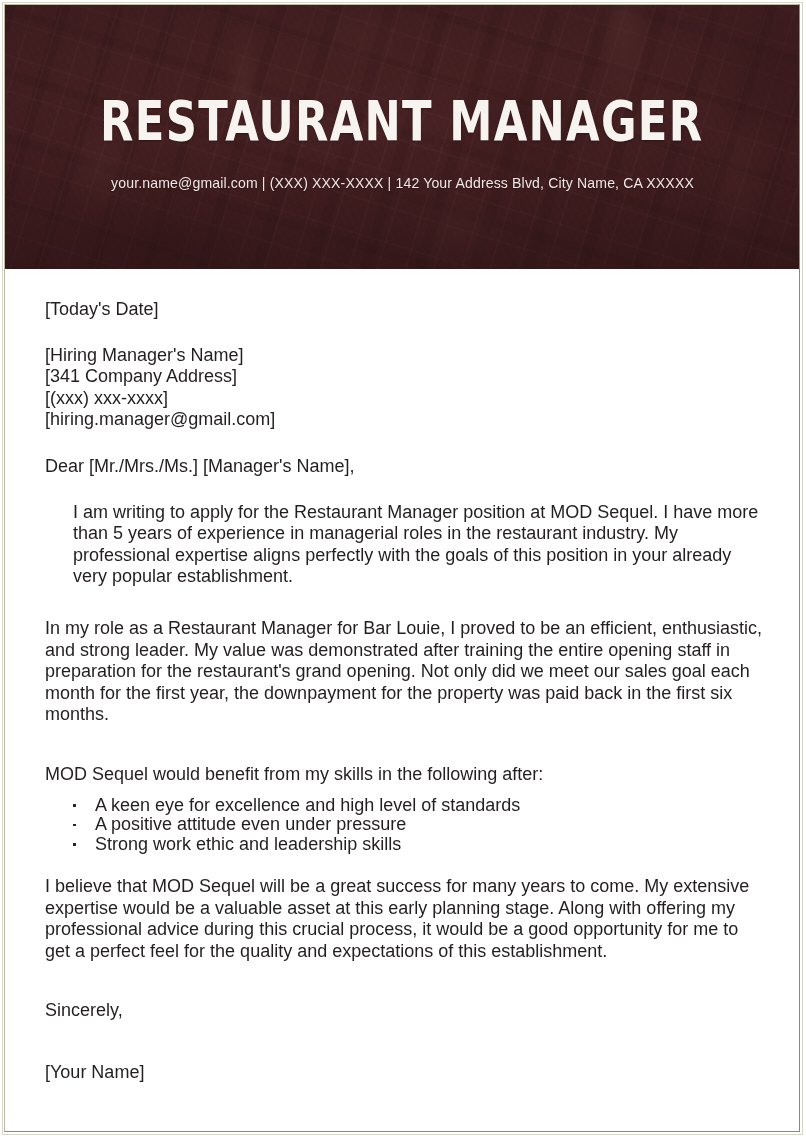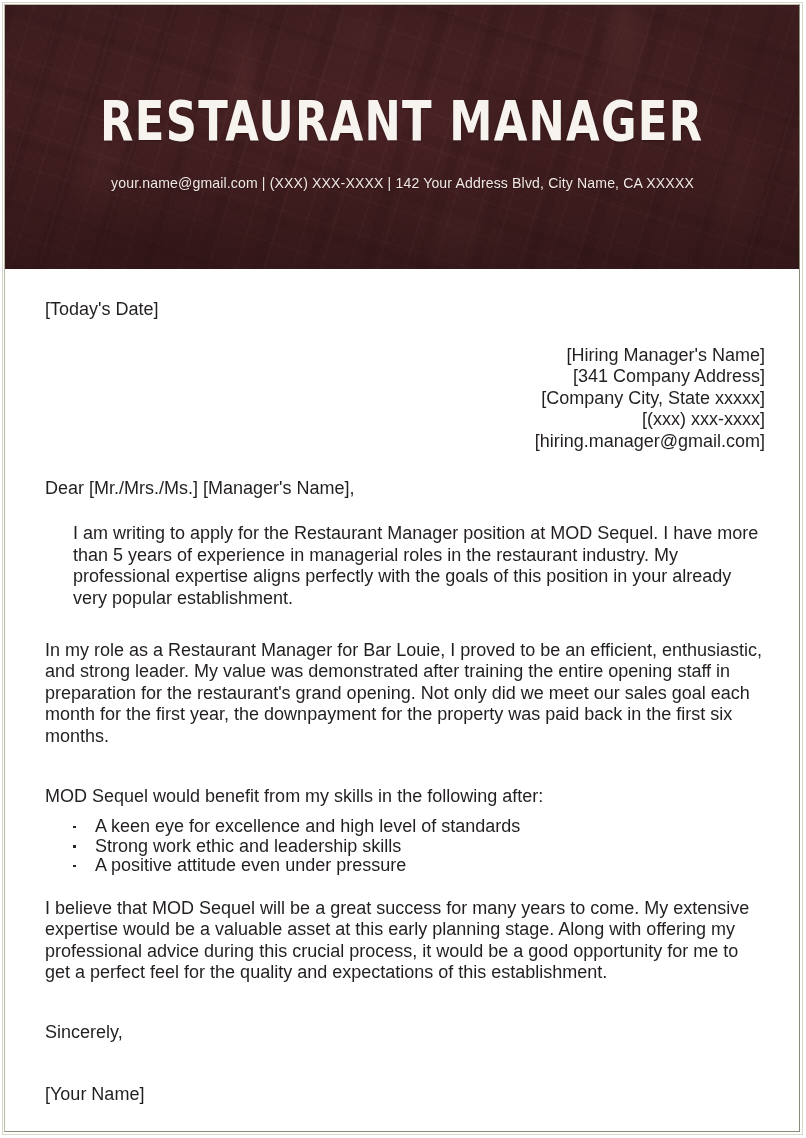--- a/index.html
+++ b/index.html
@@ -149,21 +149,21 @@
   .letter {
     padding: 30px 34px 0 40px;
     color: #231f20;
     font-family: "Liberation Sans Narrow", "Liberation Sans", sans-serif;
     font-size: 18px;
     line-height: 21.6px;
   }
 
   .date-line { margin: 0 0 24px 0; }
 
-  .recipient { margin: 0 0 25px 0; text-align: right; }
+  .recipient { margin: 0 0 25px 0; }
   .recipient div { white-space: nowrap; }
 
   .salutation { margin: 0 0 24px 0; }
 
   .para {
     margin: 0 0 23px 0;
     max-width: 722px;
     text-align: left;
   }
   .para.tight { margin-bottom: 10px; }
@@ -209,45 +209,44 @@
       </div>
     </header>
 
     <section class="letter">
 
       <div class="date-line">[Today's Date]</div>
 
       <div class="recipient">
         <div>[Hiring Manager's Name]</div>
         <div>[341 Company Address]</div>
-        <div>[Company City, State xxxxx]</div>
         <div>[(xxx) xxx-xxxx]</div>
         <div>[hiring.manager@gmail.com]</div>
       </div>
 
       <div class="salutation">Dear [Mr./Mrs./Ms.] [Manager's Name],</div>
 
       <p class="para gap-lg">I am writing to apply for the Restaurant Manager position at MOD Sequel. I have more than 5 years of experience in managerial roles in the restaurant industry. My professional expertise aligns perfectly with the goals of this position in your already very popular establishment.</p>
 
       <p class="para gap-xl">In my role as a Restaurant Manager for Bar Louie, I proved to be an efficient, enthusiastic, and strong leader. My value was demonstrated after training the entire opening staff in preparation for the restaurant's grand opening. Not only did we meet our sales goal each month for the first year, the downpayment for the property was paid back in the first six months.</p>
 
       <p class="para tight">MOD Sequel would benefit from my skills in the following after:</p>
 
       <ul class="skills-list">
         <li>
           <span class="bullet-dot"></span>
           <span>A keen eye for excellence and high level of standards</span>
         </li>
         <li>
           <span class="bullet-dot"></span>
-          <span>Strong work ethic and leadership skills</span>
+          <span>A positive attitude even under pressure</span>
         </li>
         <li>
           <span class="bullet-dot"></span>
-          <span>A positive attitude even under pressure</span>
+          <span>Strong work ethic and leadership skills</span>
         </li>
       </ul>
 
       <p class="para gap-xl">I believe that MOD Sequel will be a great success for many years to come. My extensive expertise would be a valuable asset at this early planning stage. Along with offering my professional advice during this crucial process, it would be a good opportunity for me to get a perfect feel for the quality and expectations of this establishment.</p>
 
 
       <div class="para closing">Sincerely,</div>
 
       <div class="signature">[Your Name]</div>
 

